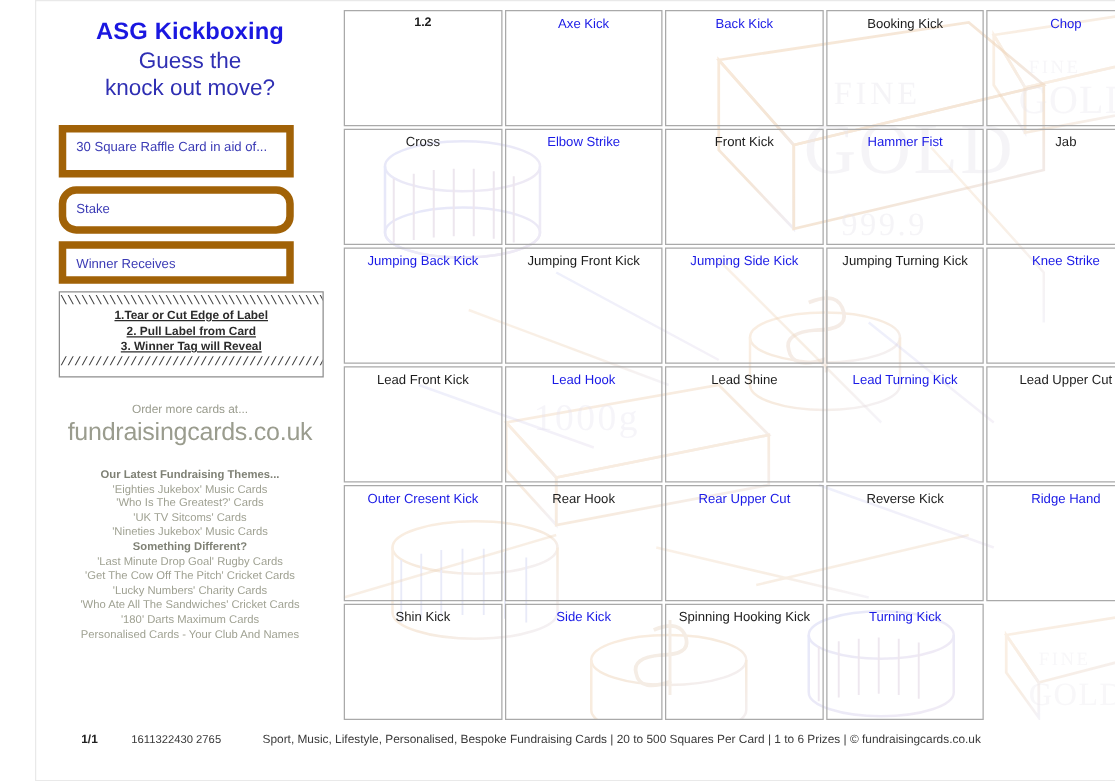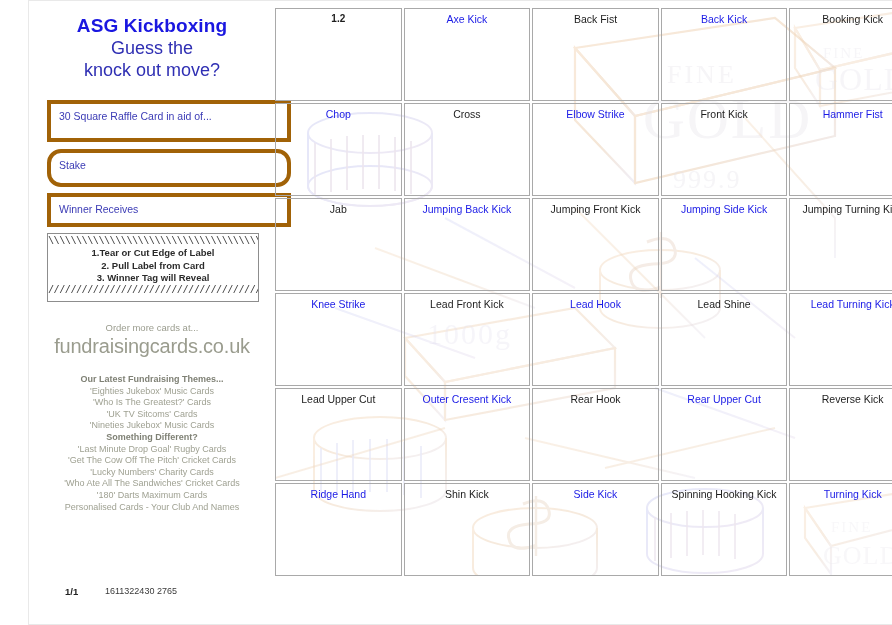--- a/index.html
+++ b/index.html
@@ -46,23 +46,23 @@
   .title-sub {
     font-size: 18px;
     color: #2f2fb3;
     line-height: 22px;
     font-weight: 400;
   }
 
   .field-box {
     position: absolute;
     left: 18px;
-    width: 244px;
+    width: 188px;
     box-sizing: border-box;
-    border: 4px solid #a16207;
+    border: 6px solid #a16207;
     background: #ffffff;
   }
   .field-box .field-label {
     display: block;
     font-size: 10.5px;
     color: #3b3bb5;
     padding: 6px 0 0 8px;
     line-height: 13px;
   }
   #box-aid   { top: 99px;  height: 42px; }
@@ -89,20 +89,21 @@
     font-family: "Liberation Mono", monospace;
     white-space: nowrap;
     overflow: hidden;
   }
   #instructions-box .step {
     font-size: 9.5px;
     font-weight: bold;
     color: #2b2b2b;
     line-height: 12.5px;
     white-space: nowrap;
+    text-decoration: underline;
   }
 
   #order-block {
     position: absolute;
     left: 0;
     top: 320px;
     width: 246px;
     text-align: center;
   }
   .order-caption {
@@ -376,23 +377,20 @@
   </svg>
 
   <div id="grid">
       <div class="cell">
         <span class="cell-label num">1.2</span>
       </div>
       <div class="cell">
         <span class="cell-label blue">Axe Kick</span>
       </div>
       <div class="cell">
-        <span class="cell-label black">Back Fist</span>
-      </div>
-      <div class="cell">
         <span class="cell-label blue">Back Kick</span>
       </div>
       <div class="cell">
         <span class="cell-label black">Booking Kick</span>
       </div>
       <div class="cell">
         <span class="cell-label blue">Chop</span>
       </div>
       <div class="cell">
         <span class="cell-label black">Cross</span>
@@ -464,15 +462,16 @@
         <span class="cell-label black">Spinning Hooking Kick</span>
       </div>
       <div class="cell">
         <span class="cell-label blue">Turning Kick</span>
       </div>
     </div>
 
   <div id="footer">
     <span class="page-num">1/1</span>
     <span class="serial">1611322430 2765</span>
+    <span class="tagline">Sport, Music, Lifestyle, Personalised, Bespoke Fundraising Cards | 20 to 500 Squares Per Card | 1 to 6 Prizes | © fundraisingcards.co.uk</span>
   </div>
 
 </div>
 
 </body></html>

